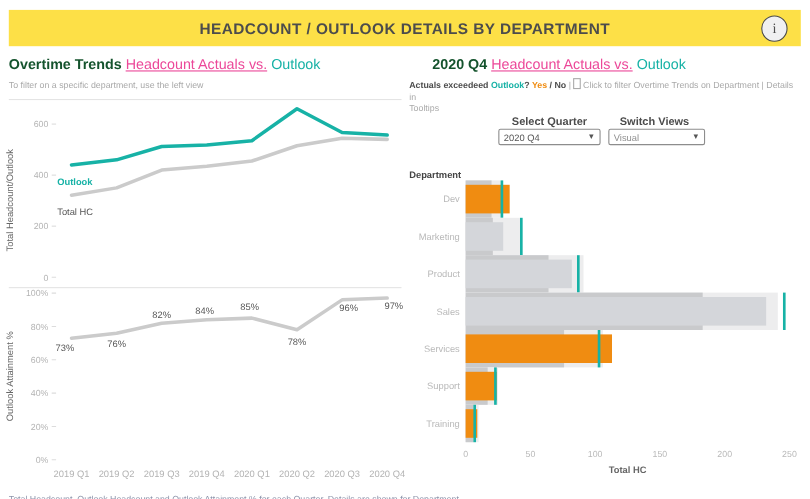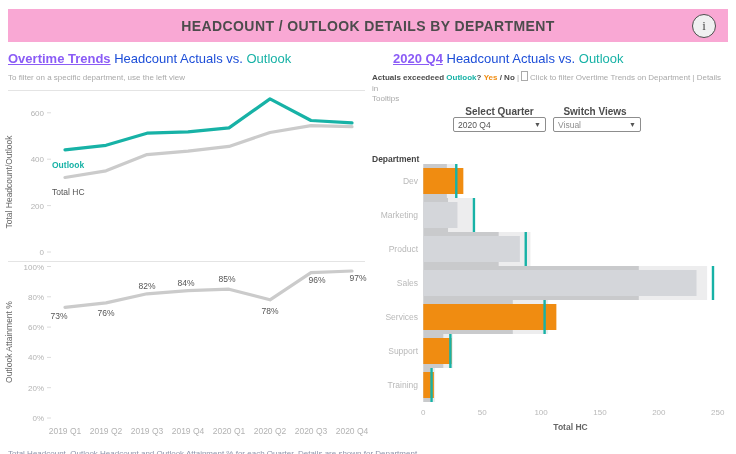--- a/index.html
+++ b/index.html
@@ -1,26 +1,26 @@
 <!DOCTYPE html>
 <html><head>
 <meta charset="utf-8">
 <style>
   html,body{margin:0;padding:0;background:#fff;}
   body{width:736px;height:454px;position:relative;overflow:hidden;
        font-family:"Liberation Sans",sans-serif;-webkit-font-smoothing:antialiased;}
-  .header{position:absolute;left:8px;top:9px;width:720px;height:33px;background:#f9a8d4;
+  .header{position:absolute;left:8px;top:9px;width:720px;height:33px;background:#fde047;
           display:flex;align-items:center;justify-content:center;}
   .header-title{font-size:14px;font-weight:bold;color:#4c4c4c;letter-spacing:.4px;}
   .info-btn{position:absolute;right:12px;top:5px;width:22px;height:22px;border:1.5px solid #4c4c4c;
             border-radius:50%;display:flex;align-items:center;justify-content:center;
             font-family:"Liberation Serif",serif;font-size:13px;color:#4c4c4c;cursor:pointer;background:#f0f0f1;}
   .panel-title{position:absolute;font-size:13px;white-space:nowrap;}
-  .panel-title .t-bold{font-weight:bold;color:#8b5cf6;text-decoration:underline;}
-  .panel-title .t-normal{color:#1d4ed8;}
+  .panel-title .t-bold{font-weight:bold;color:#14532d;}
+  .panel-title .t-normal{color:#ec4899;text-decoration:underline;}
   .panel-title .t-accent{color:#17b2a6;}
   .left-title{left:8px;top:51px;}
   .left-sub{position:absolute;left:8px;top:73px;font-size:8px;color:#a9a9a9;}
   .divider{position:absolute;height:0;border-top:1px solid #e4e4e4;}
   .div1{left:8px;top:90px;width:357px;}
   .div2{left:8px;top:261px;width:357px;}
   .right-title{left:372px;top:51px;margin-left:21px;}
   .right-sub{position:absolute;left:372px;top:71px;width:352px;font-size:8px;line-height:10.5px;color:#a9a9a9;}
   .right-sub .s-bold{font-weight:bold;color:#4c4c4c;}
   .right-sub .s-accent{font-weight:bold;color:#17b2a6;}

